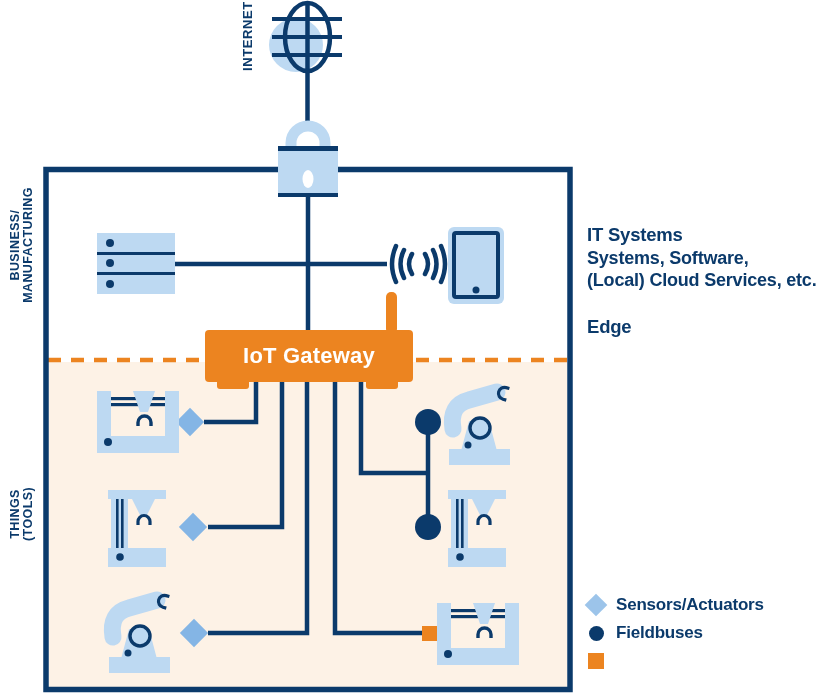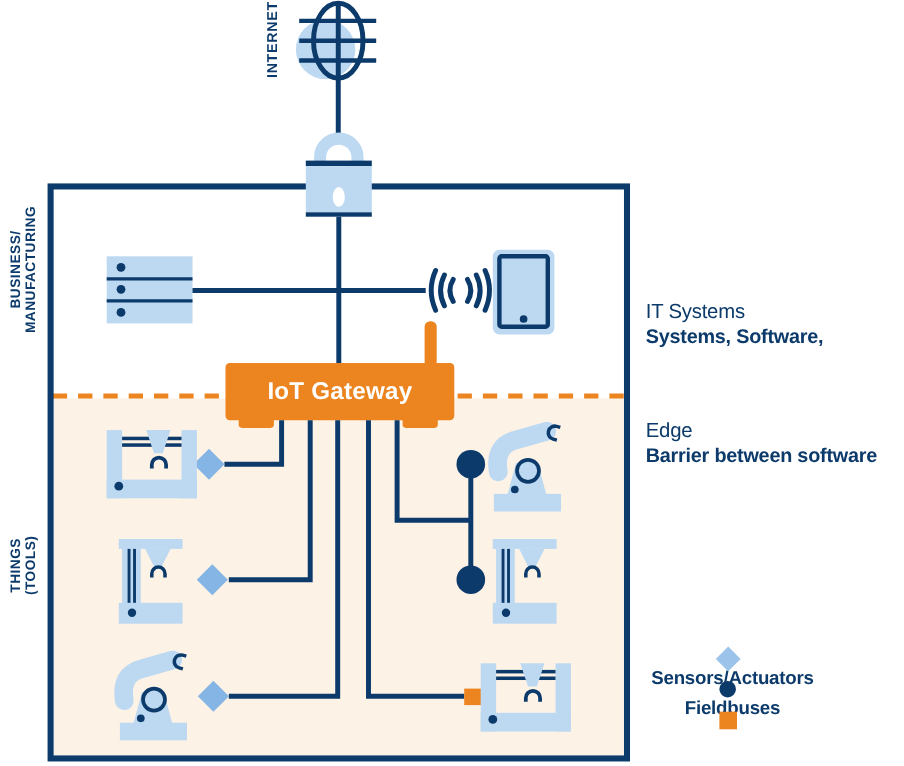--- a/index.html
+++ b/index.html
@@ -19,24 +19,24 @@
     transform:translate(-50%,-50%) rotate(-90deg);
     color:#0b3a6b; font-weight:700; font-size:13px; letter-spacing:0.6px; white-space:nowrap;
   }
   .gateway-label {
     position:absolute; left:205px; top:330px; width:208px; height:52px;
     display:flex; align-items:center; justify-content:center;
     color:#ffffff; font-weight:700; font-size:22px; letter-spacing:0.2px;
   }
   .annotation { position:absolute; left:587px; color:#0b3a6b; font-weight:700;
     font-size:18px; line-height:22.5px; letter-spacing:-0.2px; white-space:nowrap; }
-  .annotation .ann-title { font-size:18.5px; font-weight:400;margin-top:48px; }
+  .annotation .ann-title { font-size:18.5px; font-weight:700; }
 
   .legend { position:absolute; left:584px; top:591px; }
-  .legend-row { display:flex; align-items:center; height:28px;flex-direction:column; }
+  .legend-row { display:flex; align-items:center; height:28px; }
   .lg-marker-box { width:24px; display:flex; align-items:center; justify-content:center; }
   .lg-diamond { width:16px; height:16px; background:#9cc4ea; transform:rotate(45deg); }
   .lg-circle  { width:15px; height:15px; background:#0b3a6b; border-radius:50%; }
   .lg-square  { width:16px; height:16px; background:#ec8420; }
   .lg-label { margin-left:8px; color:#0b3a6b; font-weight:700; font-size:17px;
     letter-spacing:-0.2px; white-space:nowrap; }
 </style>
 </head>
 <body>
 
@@ -173,25 +173,25 @@
   <div class="rot-label" style="left:21px; top:514px;">
     <div>THINGS</div>
     <div>(TOOLS)</div>
   </div>
 
   <div class="gateway-label">IoT Gateway</div>
 
   <div class="annotation" style="top:224px;">
     <div class="ann-title">IT Systems</div>
     <div>Systems, Software,</div>
-  </div>
-
-  <div class="annotation" style="top:332px;">
+    <div>(Local) Cloud Services, etc.</div>
+  </div>
+
+  <div class="annotation" style="top:316px;text-align:right;">
     <div class="ann-title">Edge</div>
-    <div>Barrier between software</div>
   </div>
 
   <div class="legend">
     <div class="legend-row">
       <span class="lg-marker-box">
           <span class="lg-diamond"></span>
         </span>
       <span class="lg-label">Sensors/Actuators</span>
     </div>
     <div class="legend-row">

